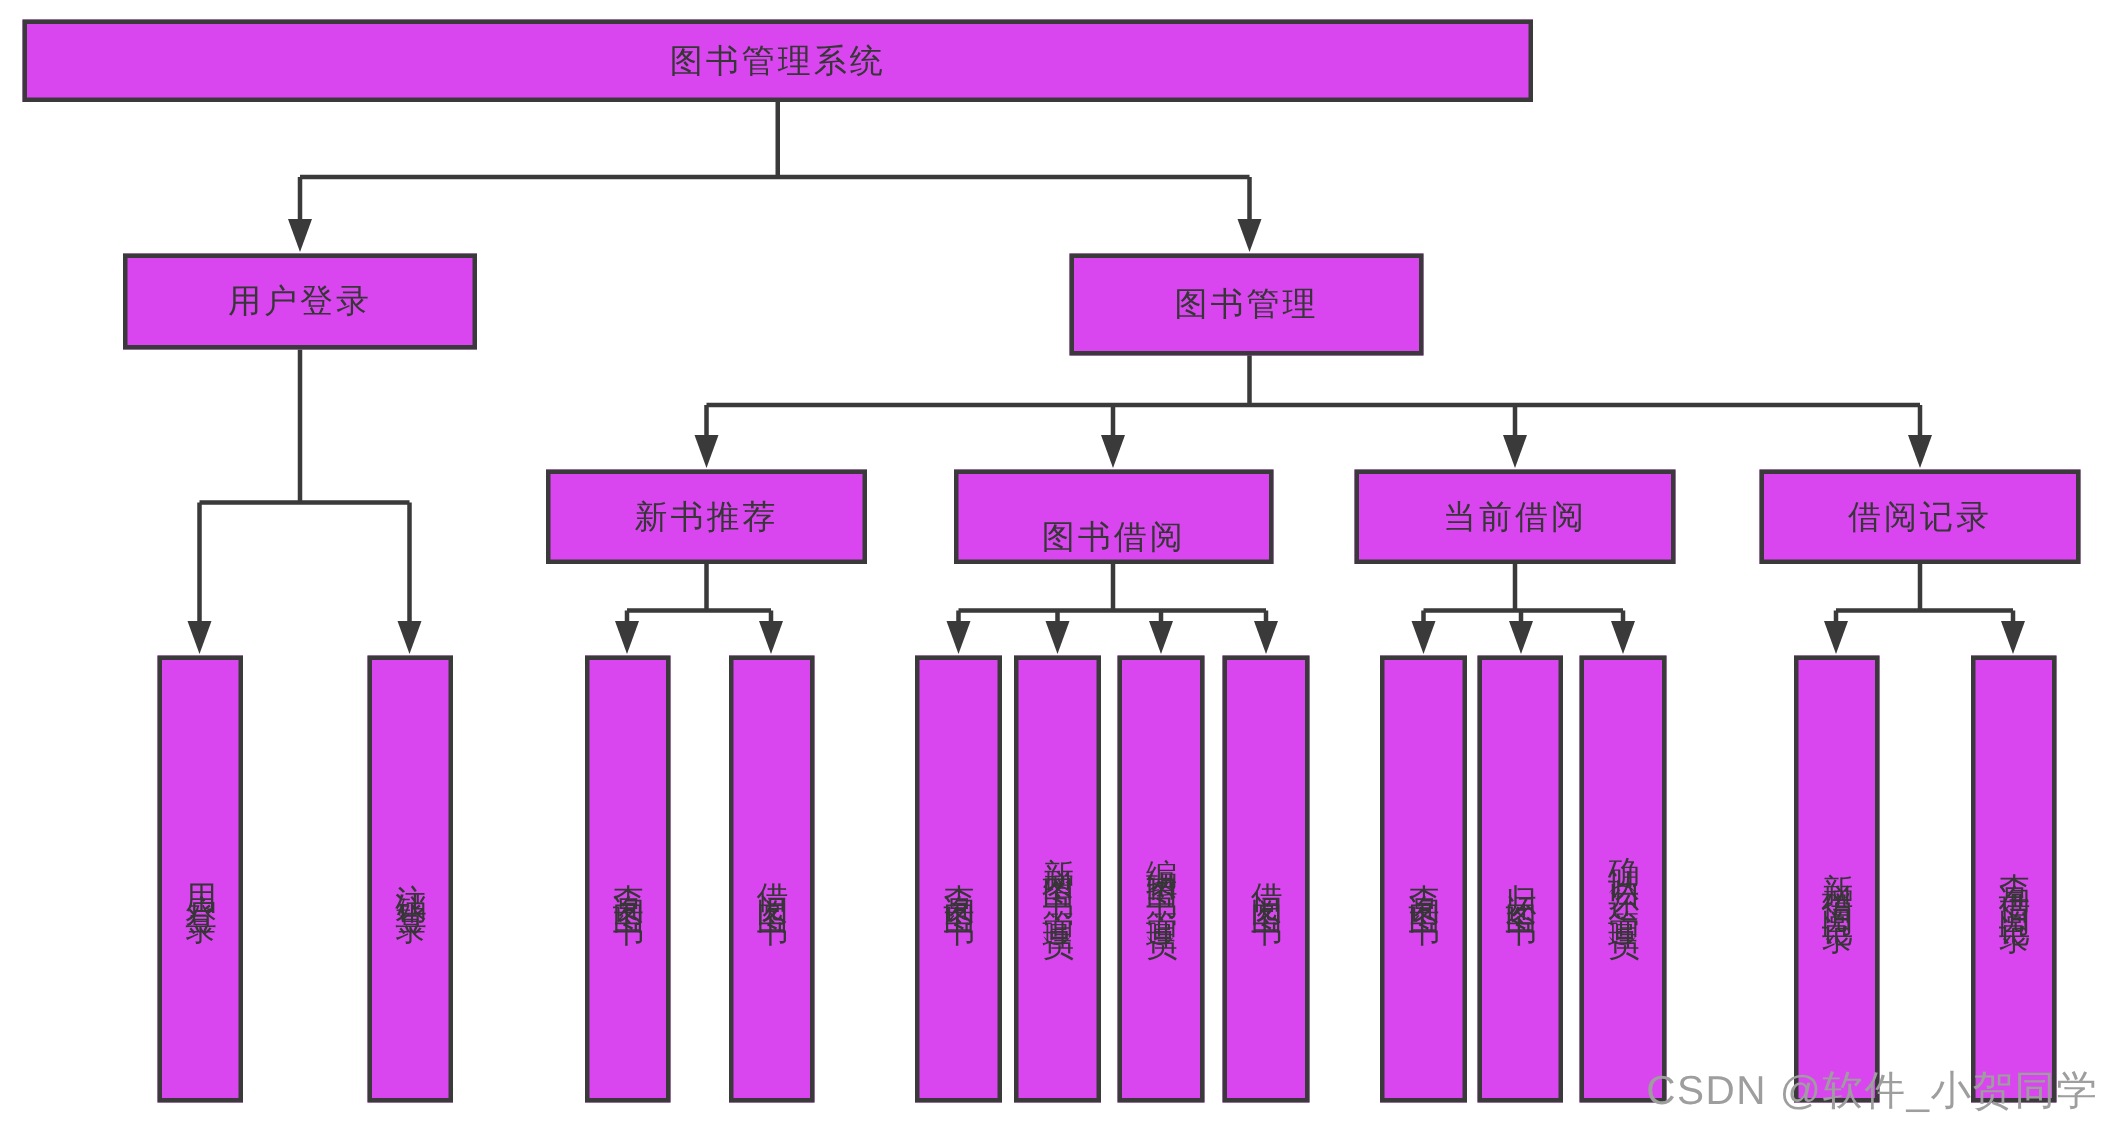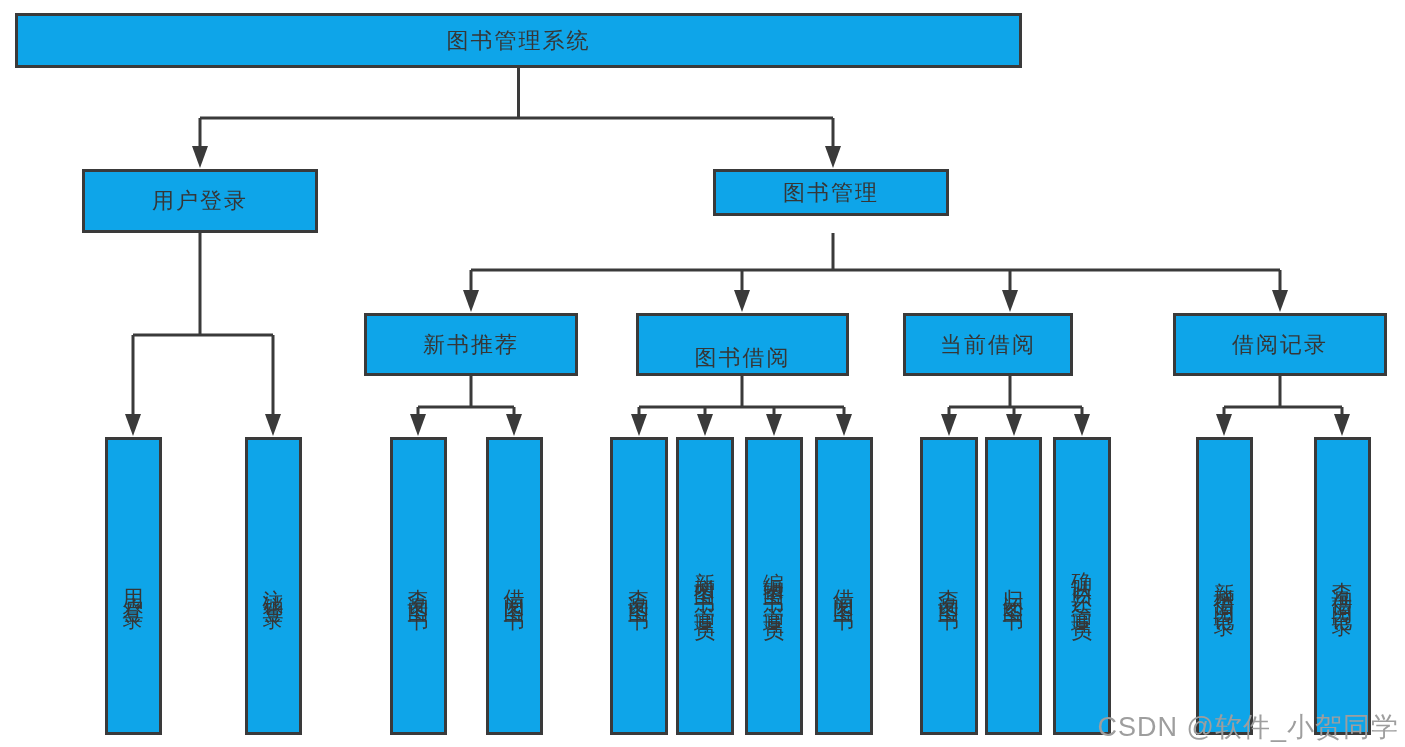--- a/index.html
+++ b/index.html
@@ -11,21 +11,21 @@
     font-family: "Liberation Sans", sans-serif;
     overflow: hidden;
   }
   .wires {
     position: absolute;
     left: 0; top: 0;
     width: 1405px; height: 747px;
   }
   .box {
     position: absolute;
-    background: #0ea5e9;
+    background: #d946ef;
     border: 3px solid #3a3a3a;
     box-sizing: border-box;
     display: flex;
     align-items: center;
     justify-content: center;
     color: #363636;
   }
   .box.h .lbl {
     font-size: 22px;
     letter-spacing: 2px;
@@ -95,31 +95,31 @@
     </g>
   </svg>
 
   <div class="box h" style="left:15px; top:13px; width:1007px; height:55px;">
     <span class="lbl">图书管理系统</span>
   </div>
 
   <div class="box h" style="left:82px; top:169px; width:236px; height:64px;">
     <span class="lbl">用户登录</span>
   </div>
-  <div class="box h" style="left:713px; top:169px; width:236px; height:47px;">
+  <div class="box h" style="left:713px; top:169px; width:236px; height:68px;">
     <span class="lbl">图书管理</span>
   </div>
 
   <div class="box h" style="left:364px; top:313px; width:214px; height:63px;">
     <span class="lbl">新书推荐</span>
   </div>
   <div class="box h" style="left:636px; top:313px; width:213px; height:63px;align-items:flex-end;">
     <span class="lbl">图书借阅</span>
   </div>
-  <div class="box h" style="left:903px; top:313px; width:170px; height:63px;">
+  <div class="box h" style="left:903px; top:313px; width:214px; height:63px;">
     <span class="lbl">当前借阅</span>
   </div>
   <div class="box h" style="left:1173px; top:313px; width:214px; height:63px;font-family:Liberation Mono, monospace;">
     <span class="lbl">借阅记录</span>
   </div>
 
   <div class="box v" style="left:105px; top:437px; width:57px; height:298px;">
     <span class="lbl">用户登录</span>
   </div>
   <div class="box v" style="left:245px; top:437px; width:57px; height:298px;">

